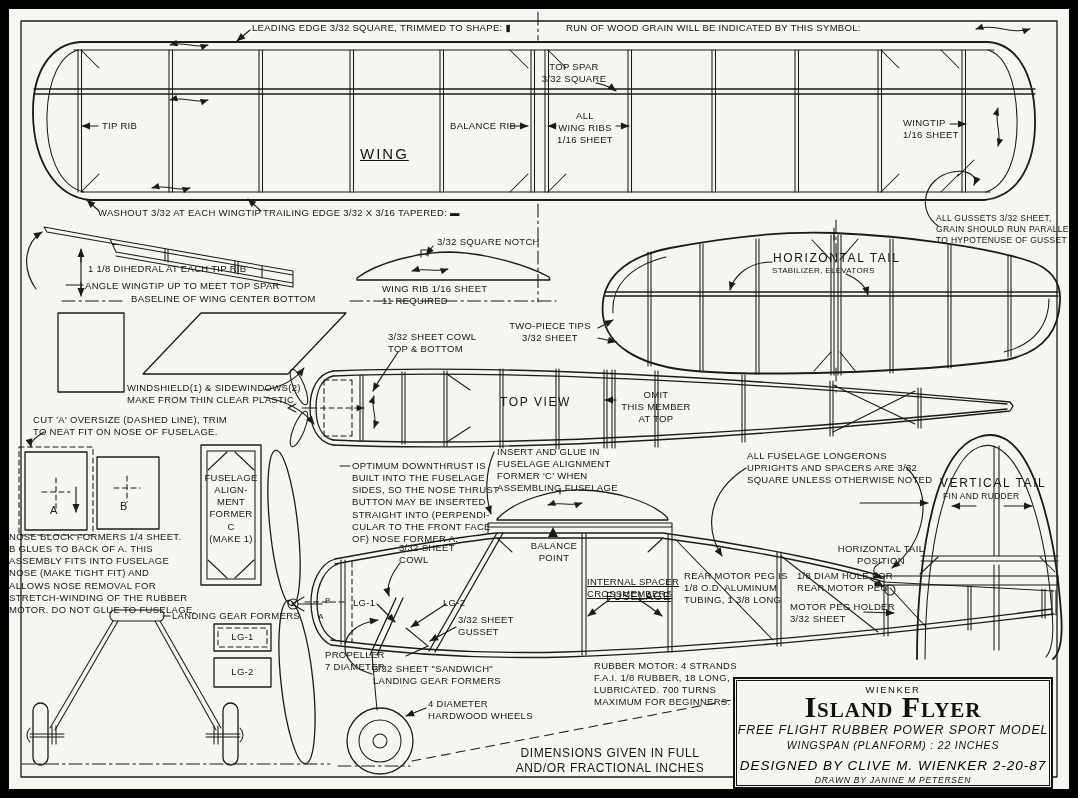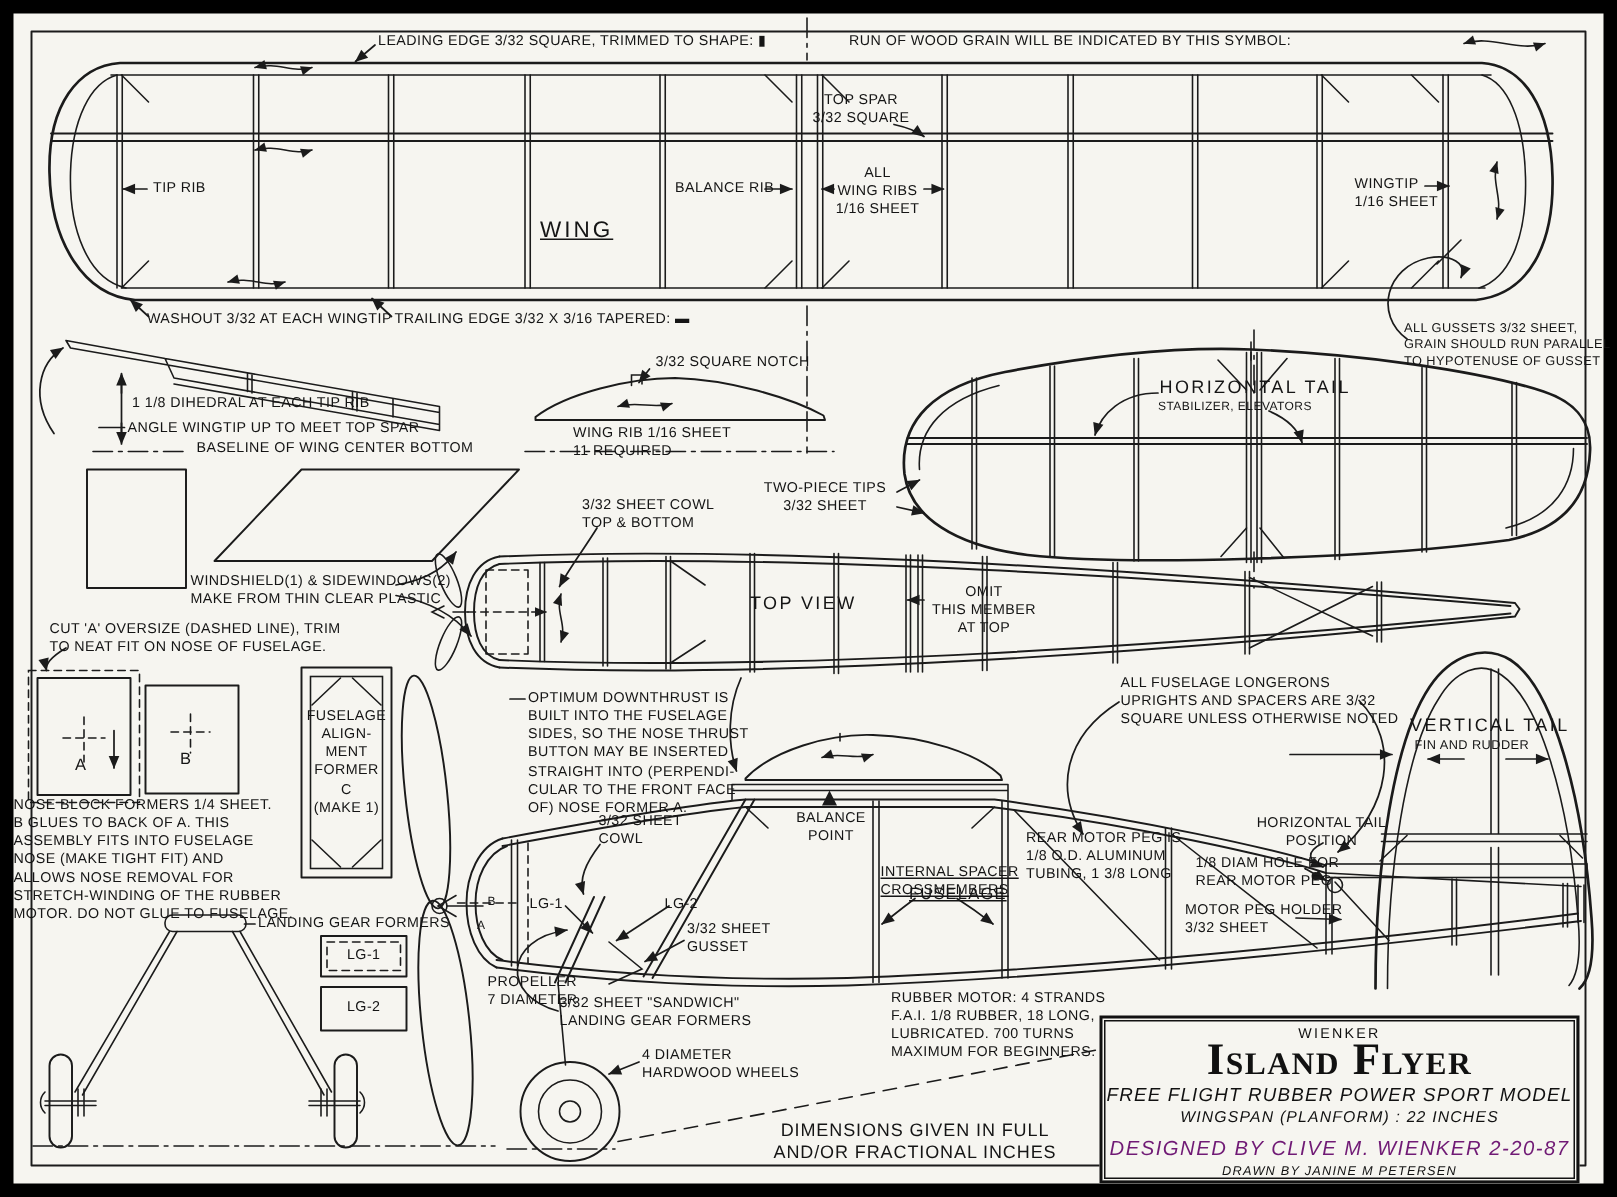--- a/index.html
+++ b/index.html
@@ -21,21 +21,21 @@
   .ldr{fill:none;stroke:#1b1b1b;stroke-width:1.15;stroke-linecap:round}
   
   #tblock{position:absolute;left:733px;top:677px;width:316px;height:108px;z-index:2;
           border:2px solid #111;background:#f6f5f0;display:flex;flex-direction:column;
           align-items:center;box-shadow:0 0 0 1px #f6f5f0 inset,0 0 0 2px #111 inset;}
   #tblock .brand{margin-top:5px;font-size:9.5px;font-weight:normal;letter-spacing:1.5px;color:#111;}
   #tblock .big{font-family:"Liberation Serif",serif;font-variant:small-caps;font-weight:bold;
                font-size:30px;line-height:.9;color:#111;letter-spacing:1px;margin-top:-2px;}
   #tblock .sub{font-style:italic;font-size:12.5px;letter-spacing:.8px;color:#111;margin-top:3px;}
   #tblock .span{font-style:italic;font-size:10.5px;letter-spacing:.8px;color:#111;margin-top:2px;}
-  #tblock .des{font-size:13.5px;font-style:italic;letter-spacing:1px;color:#701a75;margin-top:7px;}
+  #tblock .des{font-size:13.5px;font-style:italic;letter-spacing:1px;color:#000000;margin-top:7px;}
   #tblock .drw{font-size:8.5px;font-style:italic;letter-spacing:.8px;color:#111;margin-top:2px;}
 </style>
 </head>
 <body>
 
 <div id="stage">
 <div id="paper"></div>
 
 <svg width="1078" height="798" viewBox="0 0 1078 798">
 <defs>
@@ -285,20 +285,24 @@
 FORMER
 C
 (MAKE 1)</div>
 <div class="lbl" style="left:9px;top:531px">NOSE BLOCK FORMERS 1/4 SHEET.
 B GLUES TO BACK OF A. THIS
 ASSEMBLY FITS INTO FUSELAGE
 NOSE (MAKE TIGHT FIT) AND
 ALLOWS NOSE REMOVAL FOR
 STRETCH-WINDING OF THE RUBBER
 MOTOR. DO NOT GLUE TO FUSELAGE.</div>
+<div class="lbl" style="left:497px;top:446px">INSERT AND GLUE IN
+FUSELAGE ALIGNMENT
+FORMER 'C' WHEN
+ASSEMBLING FUSELAGE</div>
 
 <div class="lbl" style="left:352px;top:460px">OPTIMUM DOWNTHRUST IS
 BUILT INTO THE FUSELAGE
 SIDES, SO THE NOSE THRUST
 BUTTON MAY BE INSERTED
 STRAIGHT INTO (PERPENDI-
 CULAR TO THE FRONT FACE
 OF) NOSE FORMER A.</div>
 <div class="lbl" style="left:747px;top:450px">ALL FUSELAGE LONGERONS
 UPRIGHTS AND SPACERS ARE 3/32
@@ -307,21 +311,21 @@
 POINT</div>
 <div class="lbl" style="left:399px;top:542px">3/32 SHEET
 COWL</div>
 <div class="lbl s11 u" style="left:606px;top:589px">FUSELAGE</div>
 <div class="lbl" style="left:353px;top:597px">LG-1</div>
 <div class="lbl" style="left:443px;top:597px">LG-2</div>
 <div class="lbl" style="left:458px;top:614px">3/32 SHEET
 GUSSET</div>
 <div class="lbl u" style="left:587px;top:576px">INTERNAL SPACER
 CROSSMEMBERS</div>
-<div class="lbl" style="left:684px;top:553px">REAR MOTOR PEG IS
+<div class="lbl" style="left:684px;top:570px">REAR MOTOR PEG IS
 1/8 O.D. ALUMINUM
 TUBING, 1 3/8 LONG</div>
 <div class="lbl" style="left:797px;top:570px">1/8 DIAM HOLE FOR
 REAR MOTOR PEG</div>
 <div class="lbl" style="left:790px;top:601px">MOTOR PEG HOLDER
 3/32 SHEET</div>
 <div class="lbl s8" style="left:325px;top:596px">B</div>
 <div class="lbl s8" style="left:318px;top:612px">A</div>
 
 <div class="lbl s12" style="left:940px;top:476px">VERTICAL TAIL</div>

